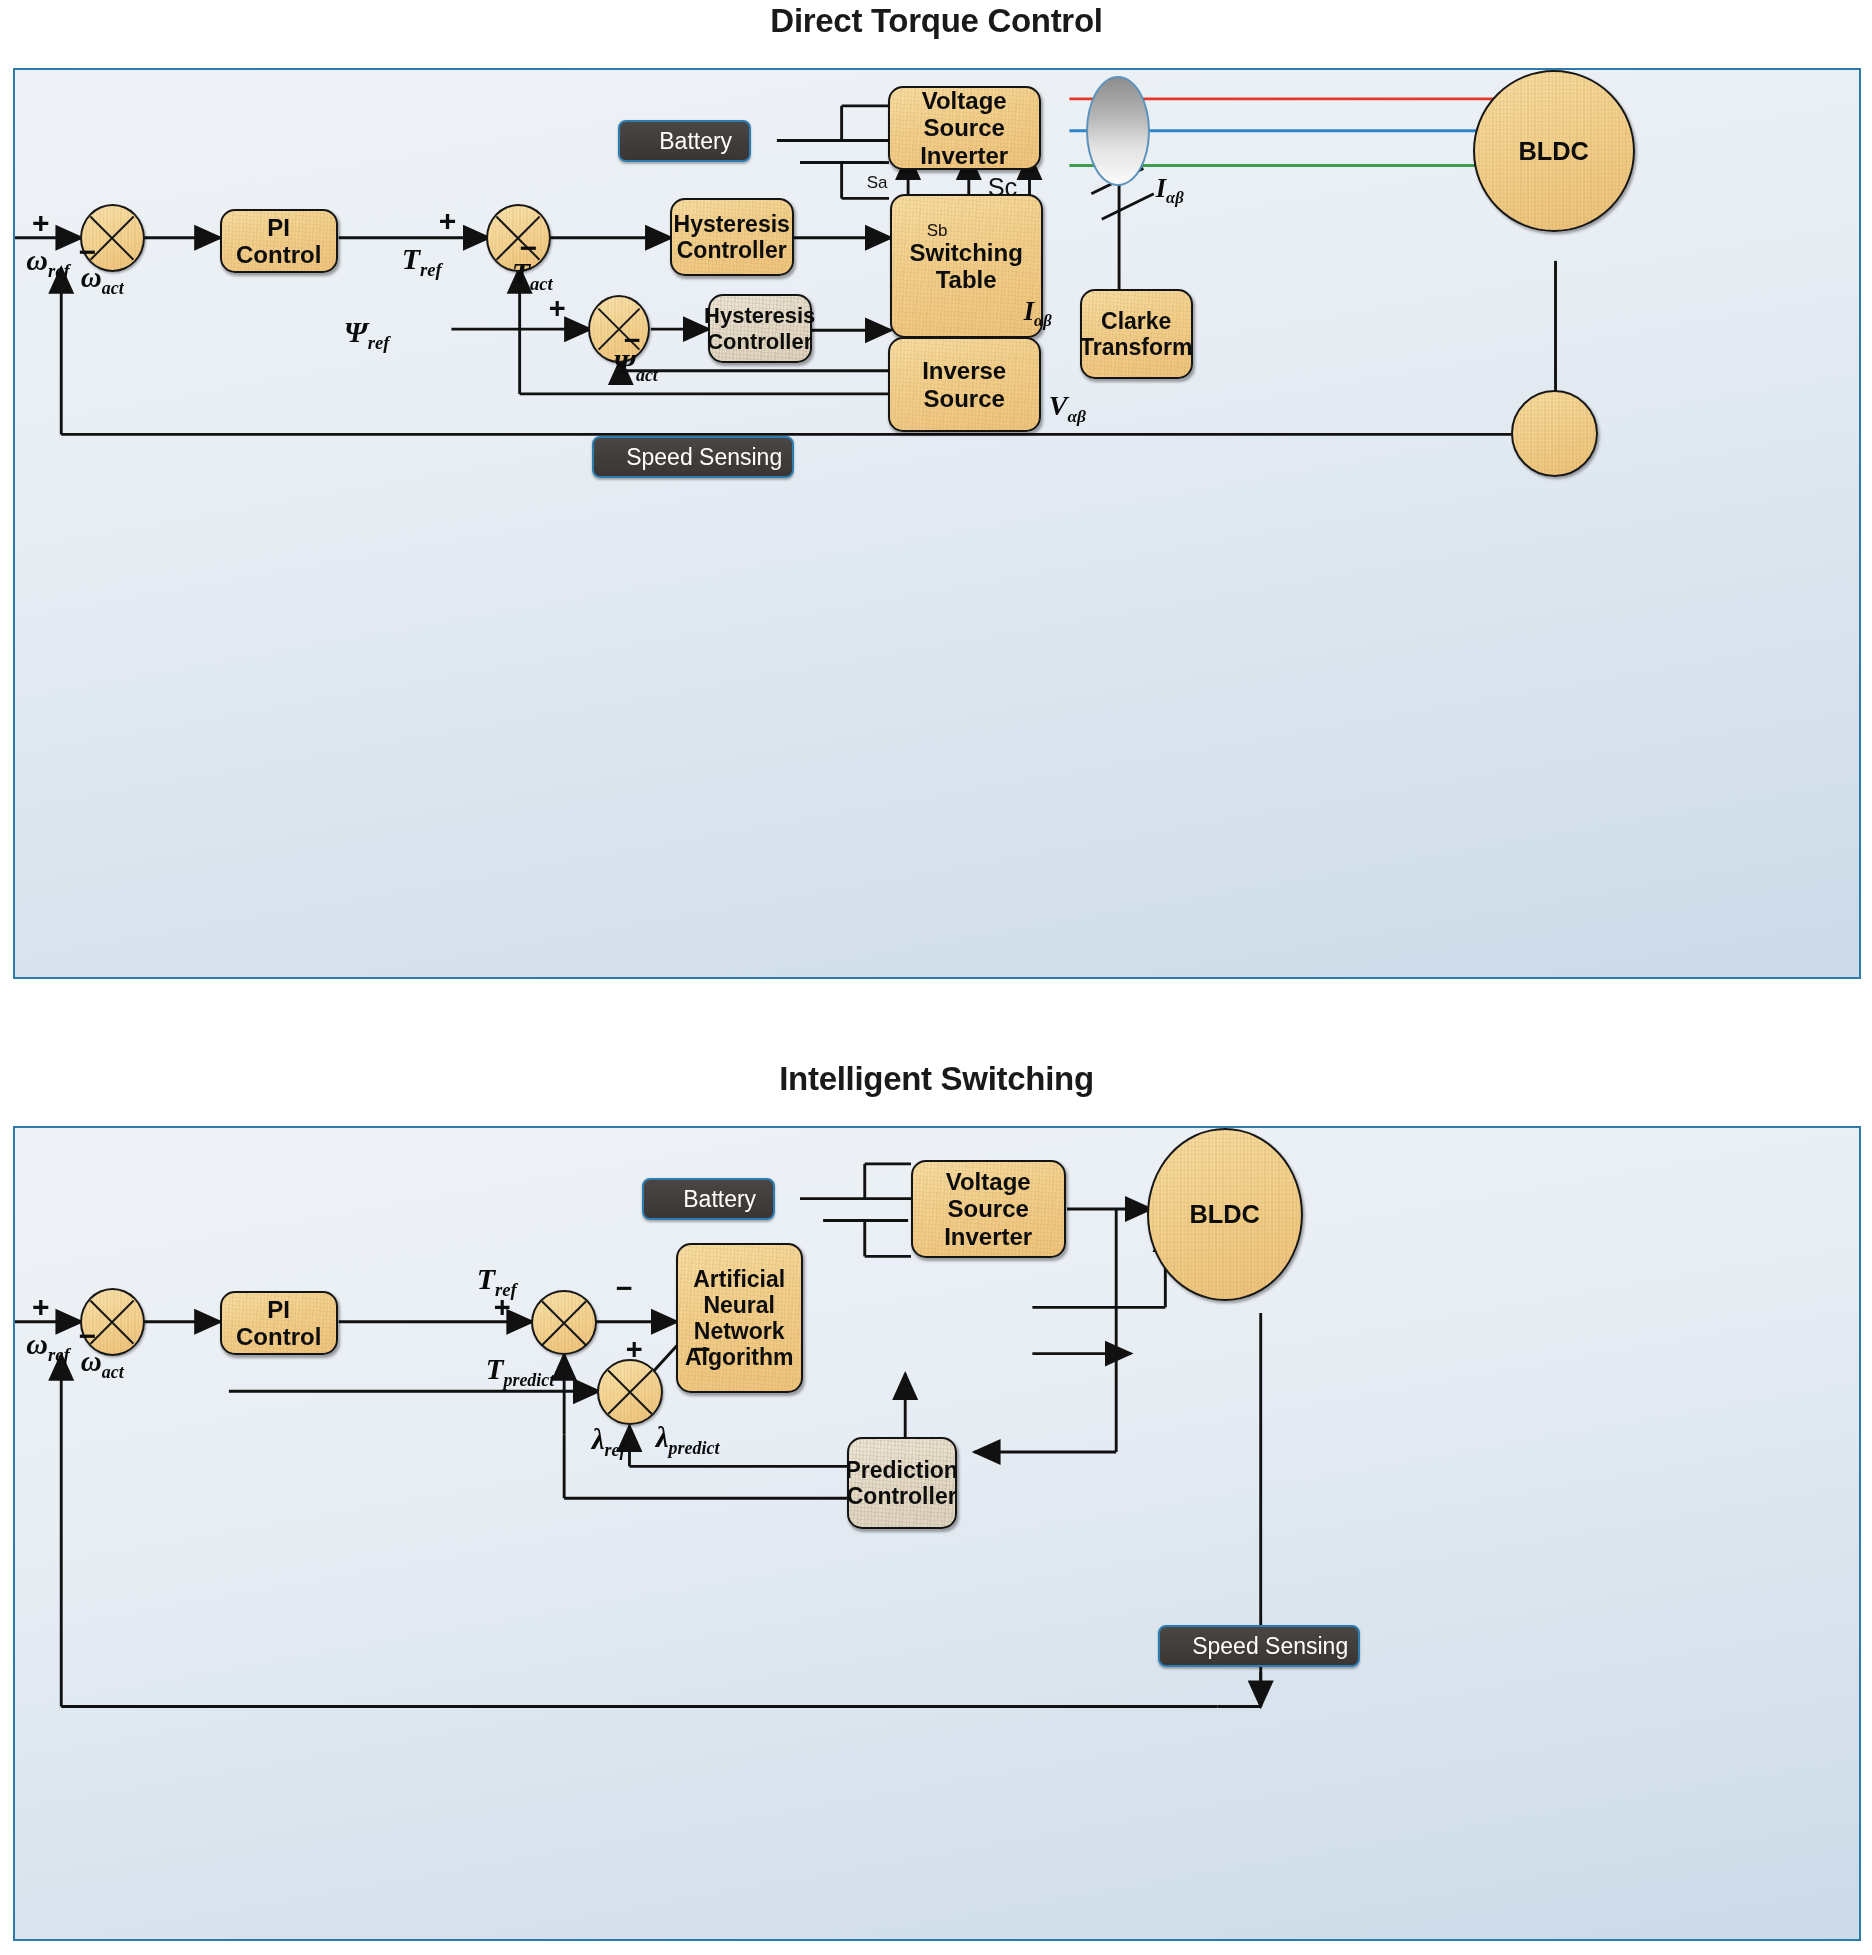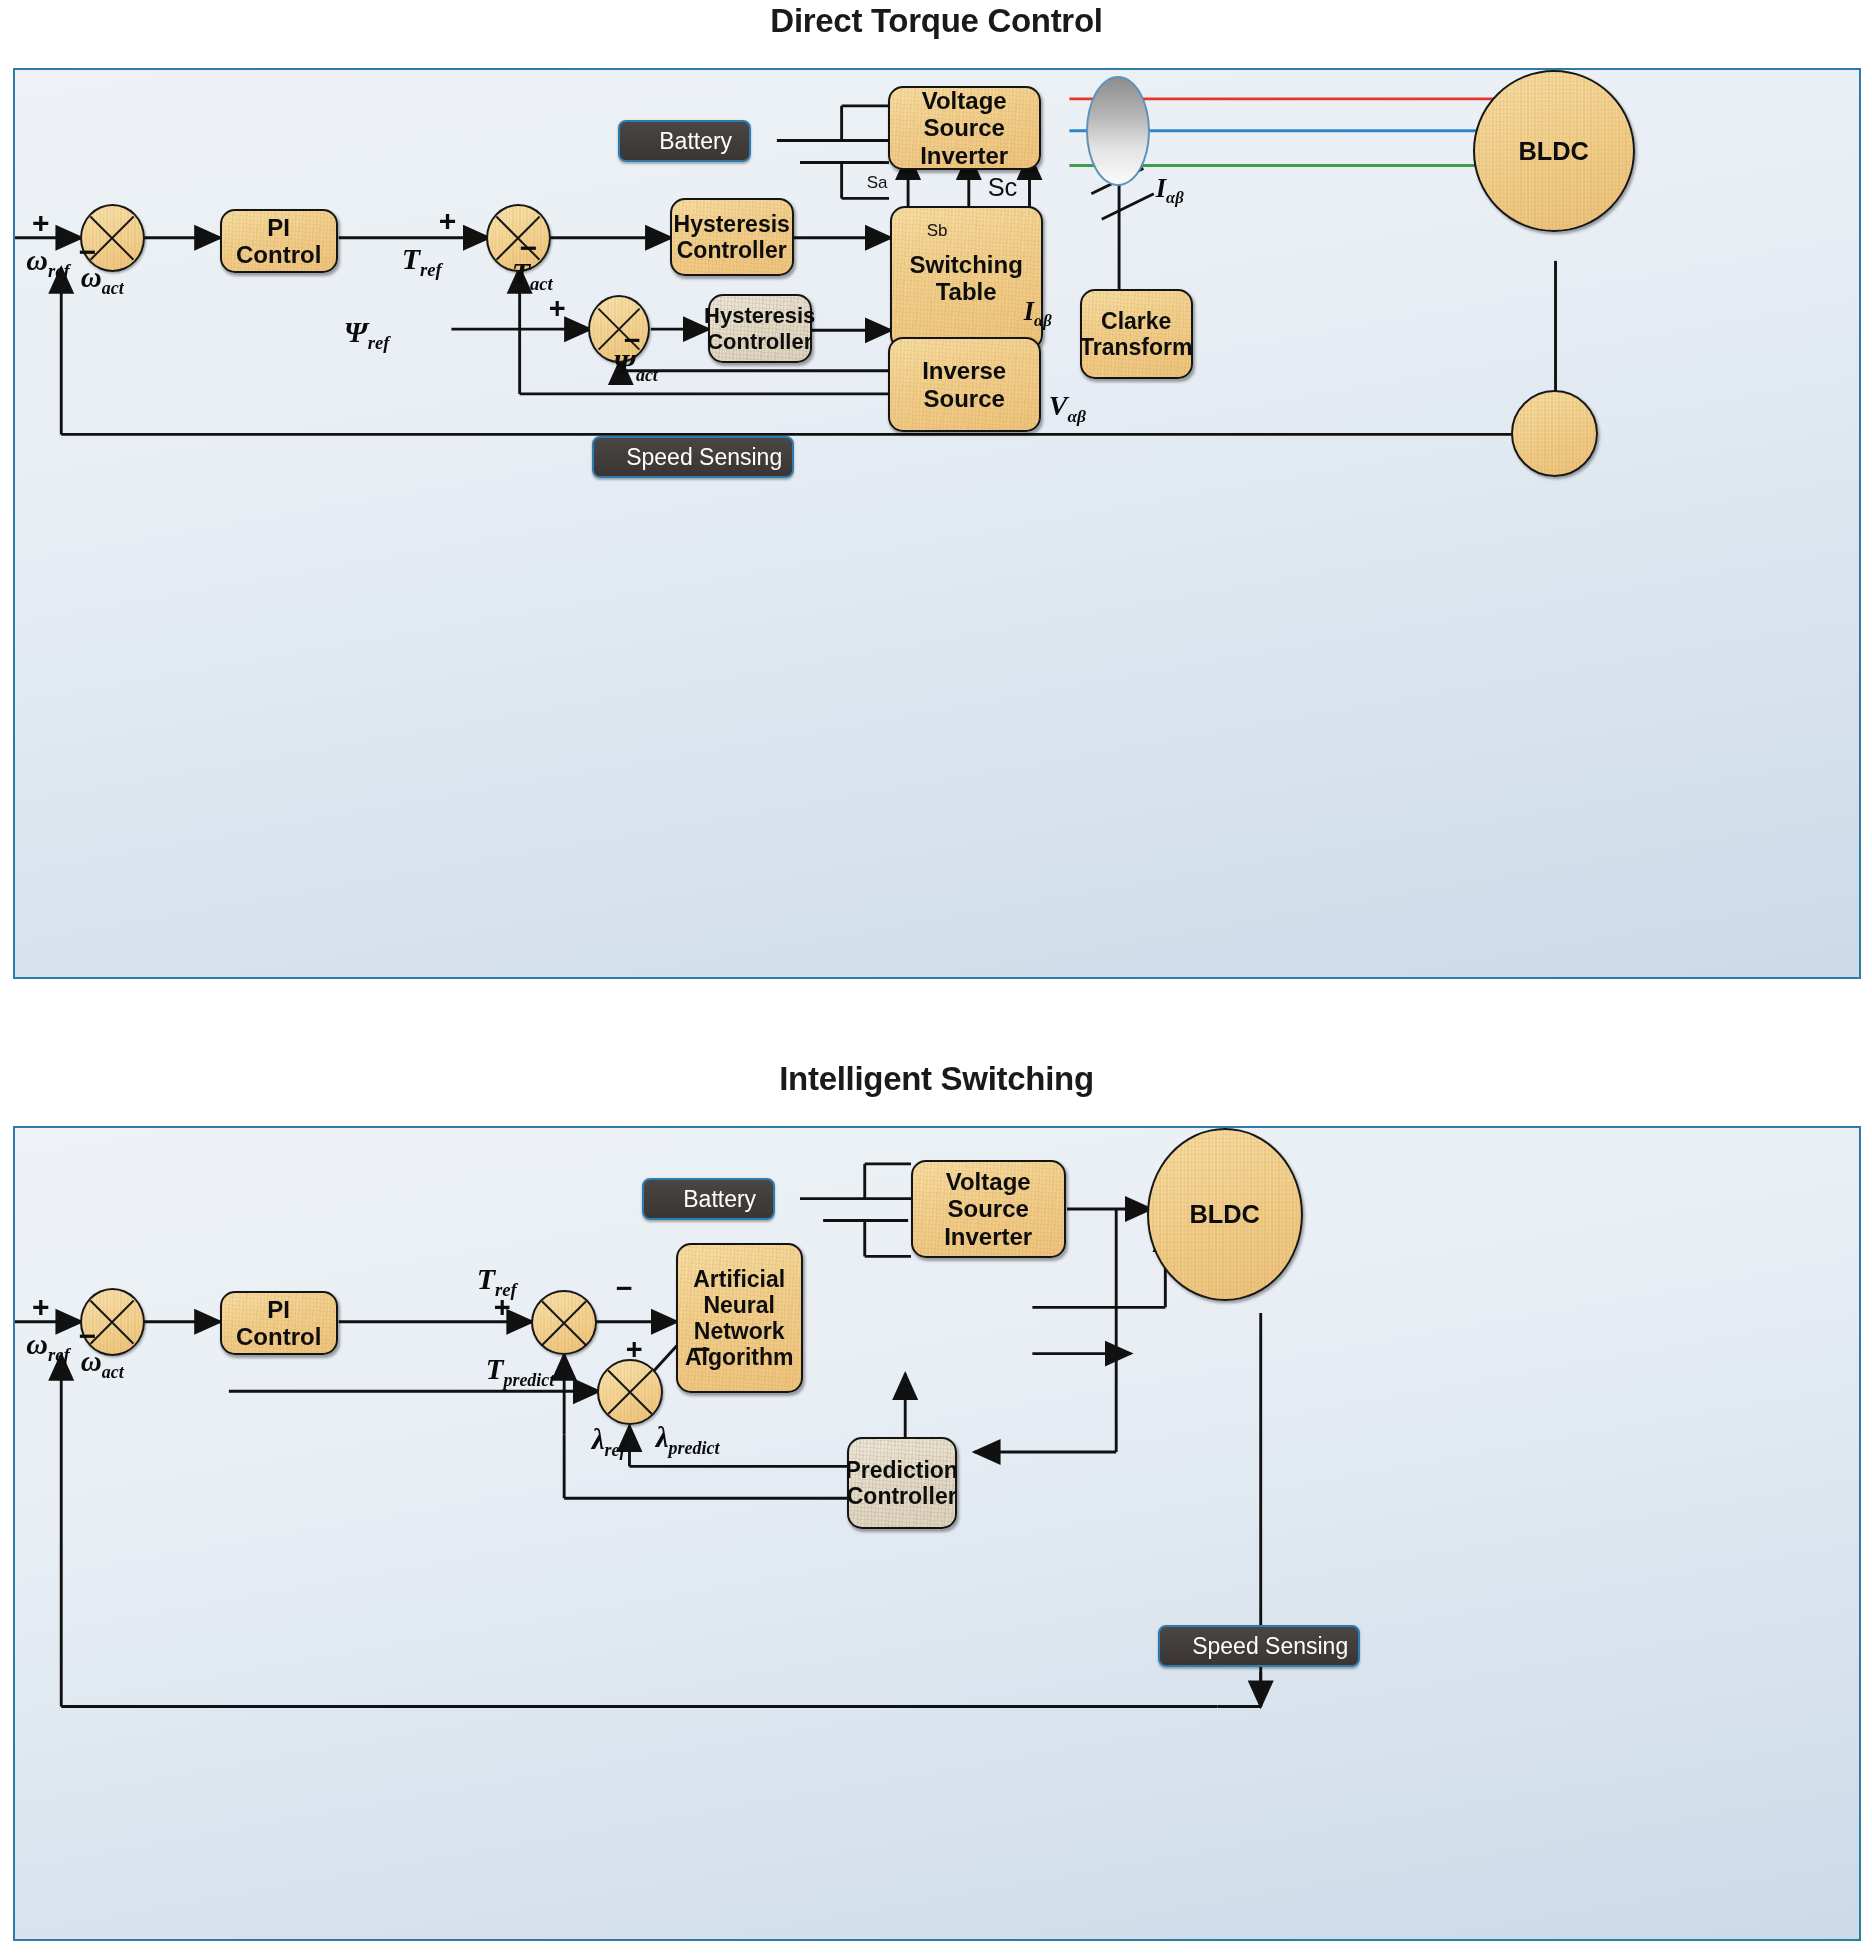--- a/index.html
+++ b/index.html
@@ -177,21 +177,21 @@
   </div>
 
   <div class="blk" style="left:655px;top:128px;width:124px;height:78px;font-size:23px;padding:0 5.8px;">
     <span>Hysteresis Controller</span>
   </div>
 
   <div class="blk grey" style="left:693px;top:224px;width:104px;height:69px;font-size:22px;padding:0 4.6px;">
     <span>Hysteresis Controller</span>
   </div>
 
-  <div class="blk" style="left:875px;top:136px;width:153px;height:144px;font-size:24px;padding:0 4.6px;">
+  <div class="blk" style="left:875px;top:124px;width:153px;height:144px;font-size:24px;padding:0 4.6px;">
     <span>Switching Table</span>
   </div>
 
   <div class="blk" style="left:873px;top:16px;width:153px;height:84px;font-size:24px;padding:0 4.6px;">
     <span>Voltage Source Inverter</span>
   </div>
 
   <div class="blk" style="left:873px;top:267px;width:153px;height:95px;font-size:24px;padding:0 4.6px;">
     <span>Inverse Source</span>
   </div>

